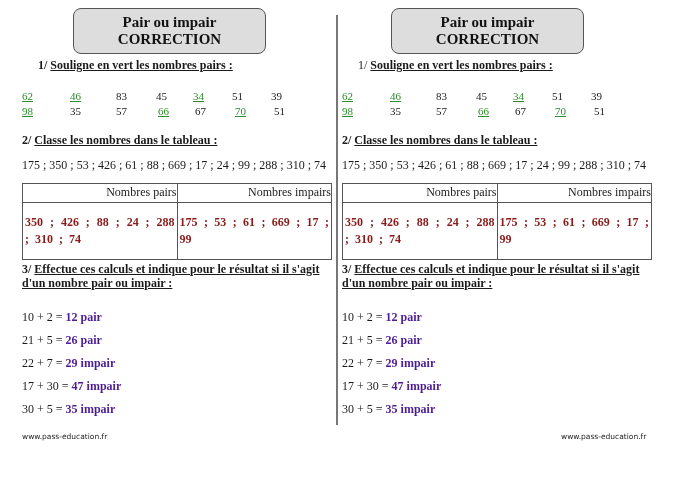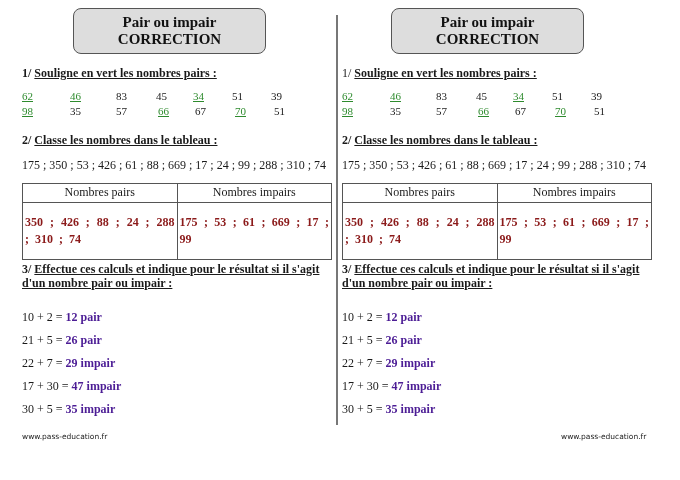--- a/index.html
+++ b/index.html
@@ -18,39 +18,39 @@
     text-align: center; font-weight: bold; font-size: 15px; line-height: 17px;
     padding-top: 5px; color: #111;
   }
   .left .title-box { left: 73px; }
   .right .title-box { left: 51px; }
 
   .q { position: absolute; font-size: 12px; font-weight: bold; line-height: 14px; }
   .q .u { text-decoration: underline; }
   .left .q { left: 22px; width: 312px; }
   .right .q { left: 2px; width: 312px; }
-  .q1 { top: 66px; }
+  .q1 { top: 58px; margin-left: 16px; }
   .q2 { top: 133px; }
   .q3 { top: 262px; }
 
   .num { position: absolute; font-size: 11px; line-height: 14px; color: #1a1a1a; }
   .num.green { color: #2e8b2e; text-decoration: underline; }
 
   .seq { position: absolute; top: 158px; font-size: 12px; line-height: 14px; white-space: nowrap; }
   .left .seq { left: 22px; }
   .right .seq { left: 2px; }
 
   table.classify {
     position: absolute; top: 183px; width: 310px; height: 67px;
     border-collapse: collapse; font-size: 12px;
   }
   .left table.classify { left: 22px; }
   .right table.classify { left: 2px; }
   table.classify th, table.classify td { border: 1px solid #555555; vertical-align: top; }
-  table.classify th { font-weight: normal; height: 19px; text-align: center; line-height: 17px; width: 50%; }
+  table.classify th { font-weight: normal; height: 19px; text-align: right; line-height: 17px; width: 50%; }
   table.classify td {
     color: #8b1a1a; font-weight: bold; line-height: 17px; padding: 11px 2px;
     text-align: justify; word-spacing: 3px;
   }
 
   .calc { position: absolute; font-size: 12px; line-height: 14px; white-space: nowrap; }
   .left .calc { left: 22px; }
   .right .calc { left: 2px; }
   .calc .ans { color: #4c1d95; font-weight: bold; font-family: Liberation Serif, serif; }
 

